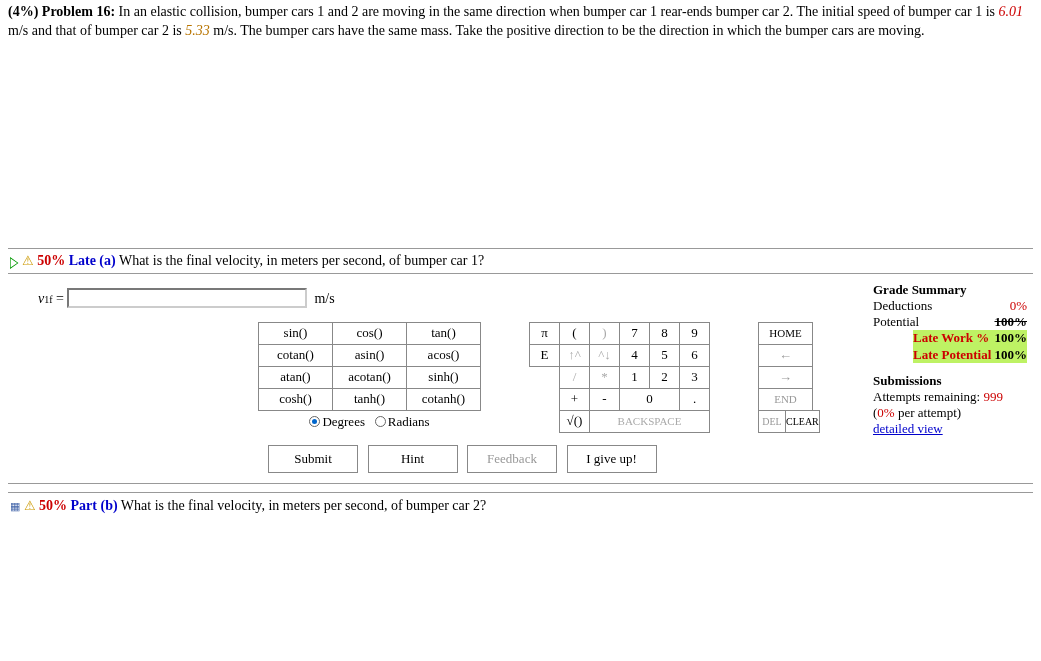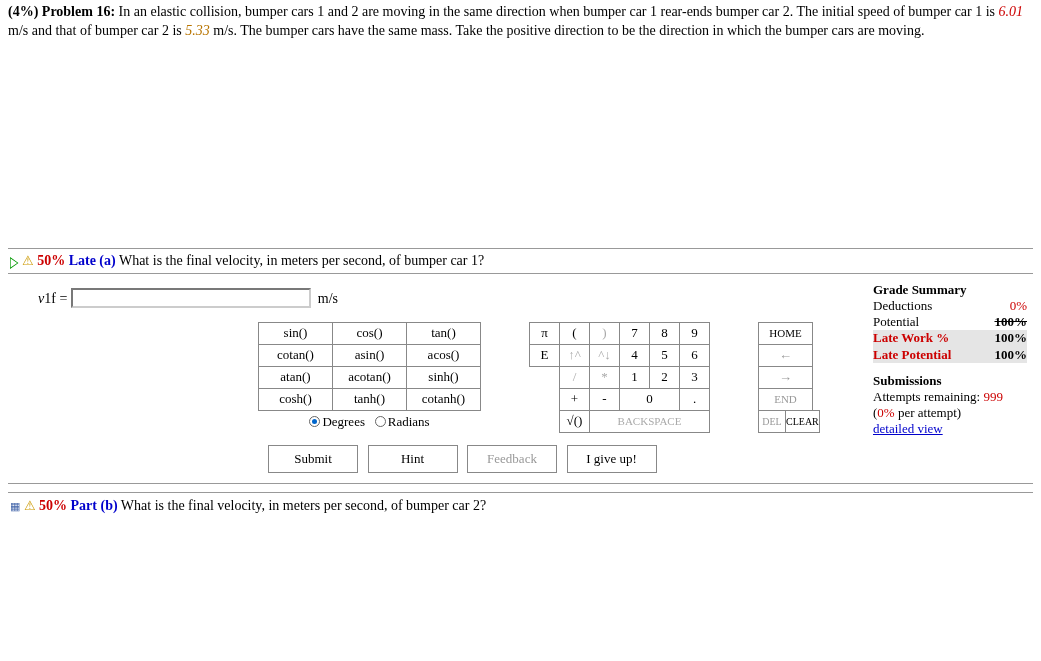--- a/index.html
+++ b/index.html
@@ -11,40 +11,40 @@
     .part-head { padding:4px 2px; }
     .tri { color:#090; font-size:11px; display:inline-block; transform:scaleY(1.4); vertical-align:-1px; }
     .warn { color:#c90; font-size:13px; }
     .pct { color:#c00; font-weight:bold; }
     .plab { color:#00c; font-weight:bold; }
     .qtext { }
     .work { border:1px solid #999; border-width:1px 0 0 0; padding:6px 0 4px; display:flex; }
     .main-col { flex:1; }
     .ansrow { padding:8px 0 8px 30px; }
     .var { font-style:italic; }
-    .sub { font-size:14px; }
+    .sub { font-size:10px; }
     .ansin { width:240px; height:20px; border:2px inset #ccc; font-family:inherit; font-size:13px; vertical-align:1px; }
     .calc { display:flex; gap:8px; margin-left:210px; margin-top:6px; }
     .tbl { border-collapse:collapse;margin-left:40px; }
     .tbl td { border:1px solid #888; font-family:"Times New Roman",serif; font-size:13px; text-align:center; padding:0; background:#fff; }
     .fn td { width:74px; height:22px; }
     .deg td { border:none; height:22px; }
     .kp td { width:30px; height:22px; }
     .kp .dis { color:#aaa; }
     .cp td { width:54px; height:22px; color:#999; }
     .cp td.on { color:#000; }
     .btnrow { margin:12px 0 6px 260px; }
     .btn { font-family:"Times New Roman",serif; font-size:13px; border:1px solid #888; background:#fff; width:90px; height:28px; margin-right:6px; cursor:pointer; }
     .btn.dis { color:#999; }
     .side { width:170px; padding:2px 6px 0 10px; font-size:13px; }
     .side b { font-size:13px; }
     .row { display:flex; justify-content:space-between; line-height:1.25; }
     .red { color:#c00; }
     .strike { text-decoration:line-through; }
-    .hi { background:#e5e5e5; }
+    .hi { background:#bef264;margin-left:40px; }
     .link { color:#00c; text-decoration:underline; }
     .foot { border-top:1px solid #999; padding:4px 2px; display:flex; }
     .foot > div { flex:1; padding:2px 0; }
     .part-b { border-top:1px solid #999; padding:5px 2px; }
     .sq { font-size:11px; color:#46a; }
     .sm-link { color:#00c; text-decoration:underline; }
     .radio-dot { display:inline-block; width:11px; height:11px; border:1px solid #666; border-radius:50%; vertical-align:-1px; margin-right:2px; position:relative; }
     .radio-dot.on::after { content:""; position:absolute; inset:2px; border-radius:50%; background:#06c; }
   </style>
 </head>

